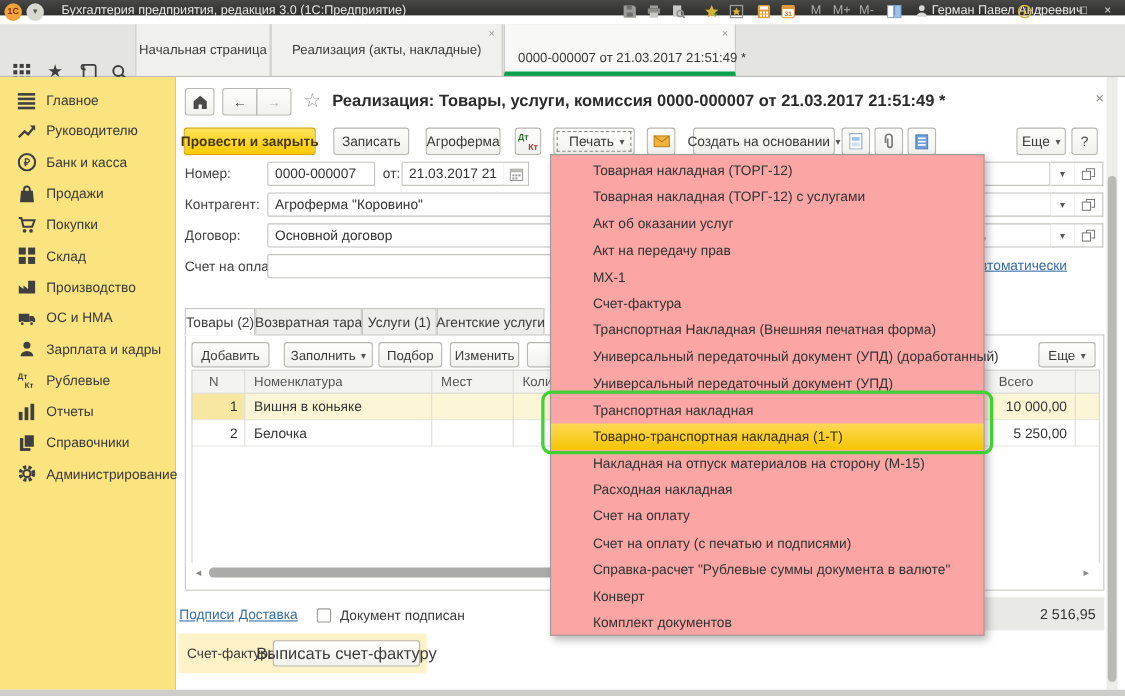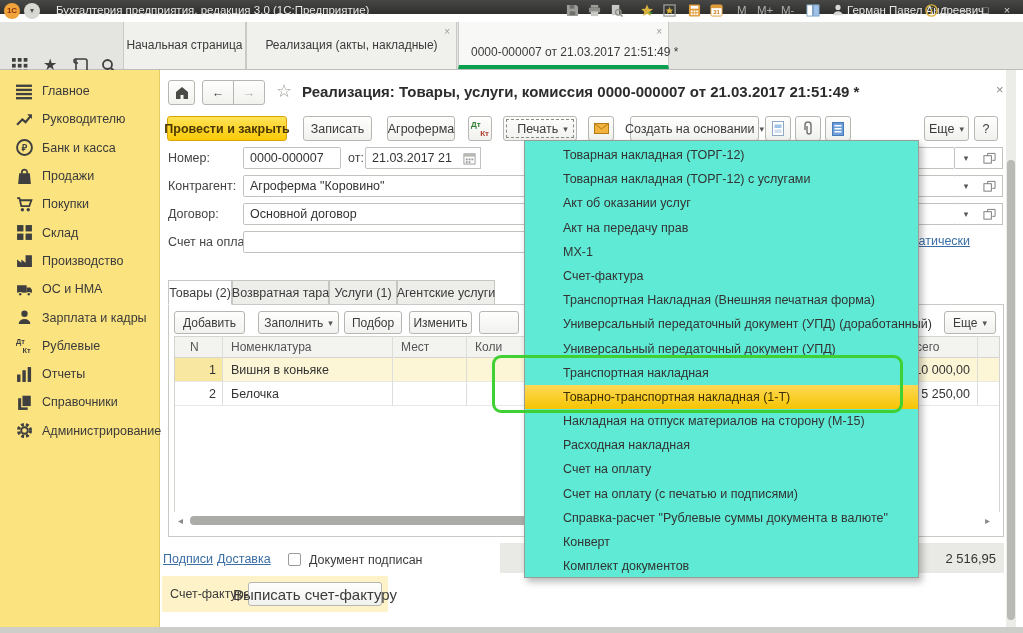--- a/index.html
+++ b/index.html
@@ -55,21 +55,21 @@
   .panel{position:absolute;left:168px;top:304px;width:836px;height:233px;background:#fff;
          border:1px solid #c9c9c5;box-sizing:border-box;}
   .gridhead{position:absolute;left:174px;top:336px;width:826px;height:22px;background:#f3f3f0;
             border:1px solid #d4d4d0;box-sizing:border-box;}
   .gh{position:absolute;top:340px;font-size:12px;color:#555;white-space:nowrap;}
   .vline{position:absolute;width:1px;background:#ddddd9;}
   .grow{position:absolute;left:174px;width:826px;height:24px;border-bottom:1px solid #e8e8e4;box-sizing:border-box;}
   .cell{position:absolute;font-size:12.5px;color:#333;white-space:nowrap;}
   .r{text-align:right;}
   
-  .pmenu{position:absolute;left:524px;top:140px;width:395px;height:438px;background:#5eead4;
+  .pmenu{position:absolute;left:500px;top:140px;width:395px;height:438px;background:#fca5a5;
          border:1px solid #9b9b97;box-shadow:3px 4px 7px rgba(0,0,0,.28);box-sizing:border-box;
          padding-top:2px;z-index:50;}
   .pm-item{height:24.2px;line-height:24.2px;padding-left:38px;font-size:12.5px;color:#333;
            white-space:nowrap;cursor:pointer;}
   .pm-item.sel{background:linear-gradient(#ffd957,#f5c402);color:#3c3000;}
   .green-frame{position:absolute;left:492px;top:355px;width:411px;height:58px;border:3px solid #3fd133;
                border-radius:9px;z-index:60;pointer-events:none;box-sizing:border-box;}
   
   .vscroll{position:absolute;left:1006px;top:70px;width:10px;height:557px;background:#ececе9;background:#ecece9;}
   .vthumb{position:absolute;left:1007px;top:160px;width:8px;height:460px;background:#b9b9b5;border-radius:4px;cursor:pointer;}

